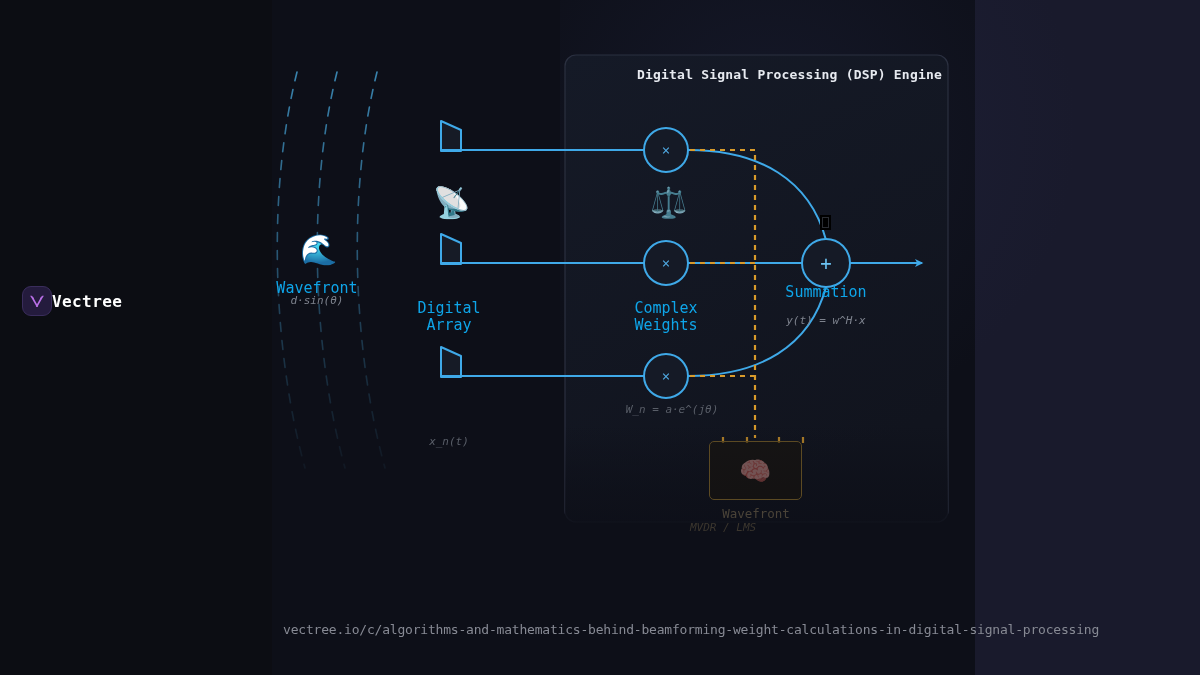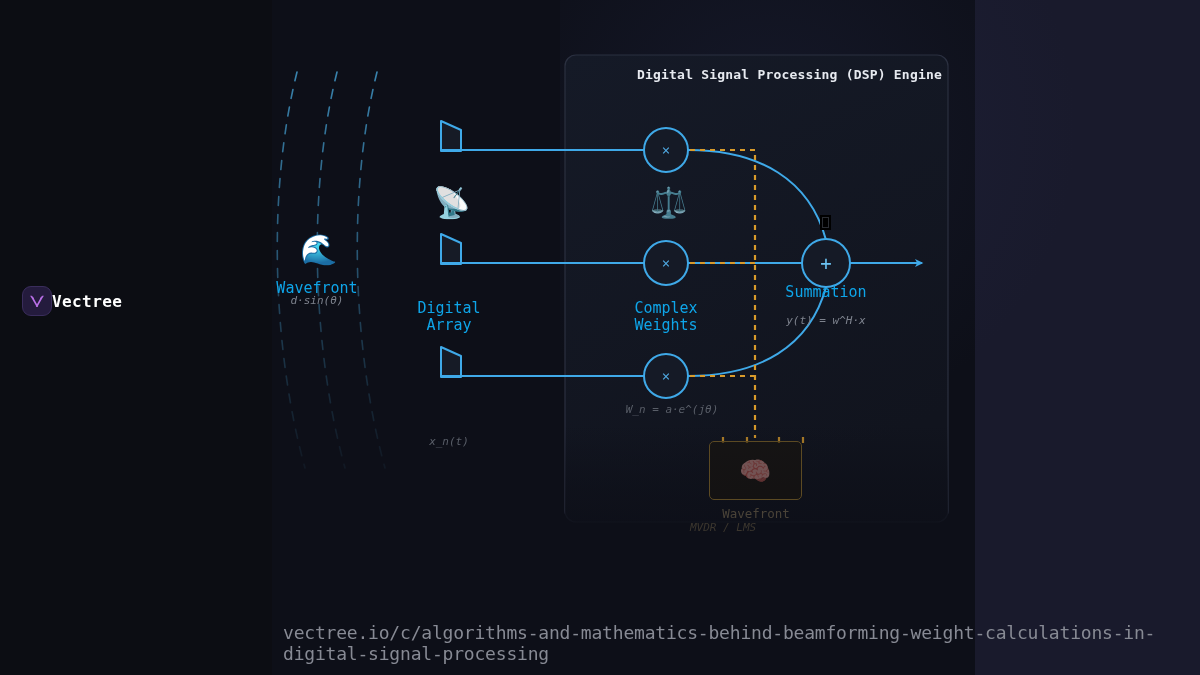--- a/index.html
+++ b/index.html
@@ -50,21 +50,21 @@
     position:absolute; left:22px; top:320px; width:278px;
     color:#ffffff; font-size:30px; line-height:1.07; font-weight:bold;
     letter-spacing:-0.5px;
     font-family:"DejaVu Sans Mono","Liberation Mono",monospace;
     white-space:pre-wrap;
   }
 
   
   .url-bar{
     position:absolute; left:283px; top:622px;
-    color:#878a94; font-size:18px; letter-spacing:-0.2px;
+    color:#878a94; font-size:13px; letter-spacing:-0.2px;
     font-family:"DejaVu Sans Mono","Liberation Mono",monospace;
   }
 
   
   #diagram{ position:absolute; left:0; top:0; width:1200px; height:675px; }
 
   .lbl{
     position:absolute; color:#0ea5e9; font-size:15px; text-align:center;
     font-family:"DejaVu Sans Mono","Liberation Mono",monospace;
     line-height:1.14; white-space:pre-line;

